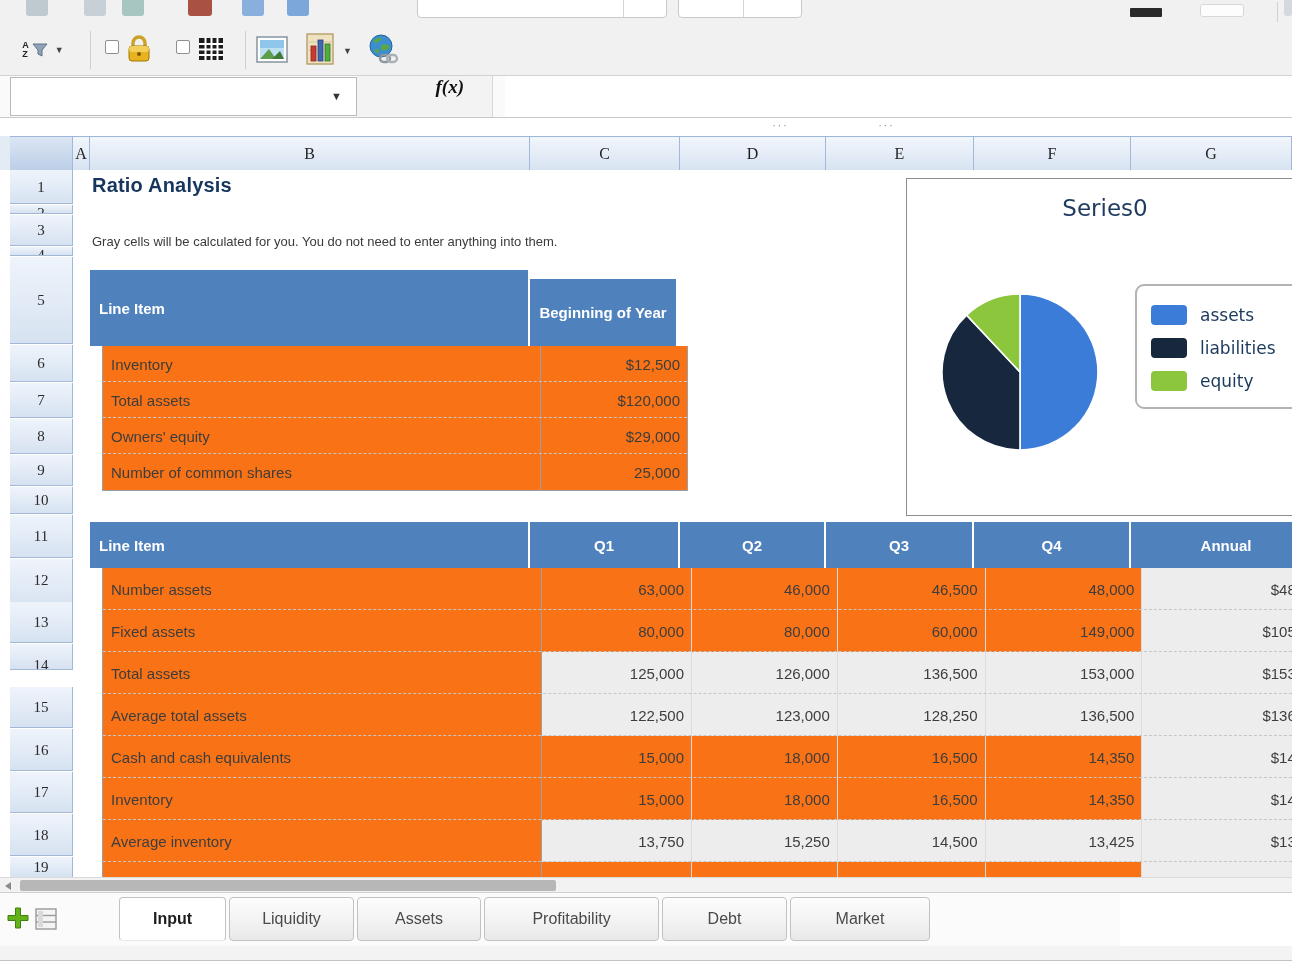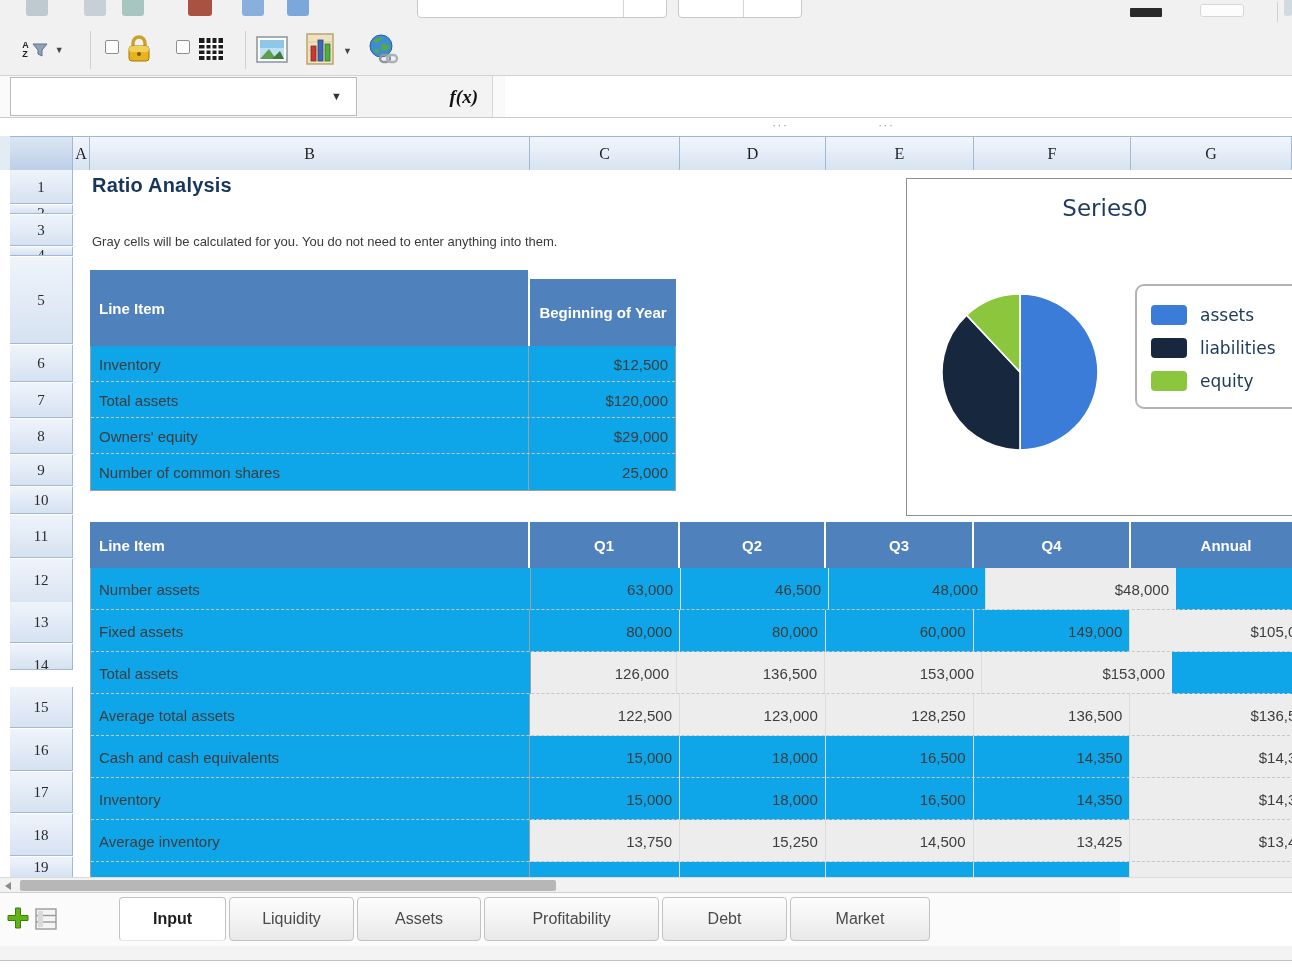--- a/index.html
+++ b/index.html
@@ -19,21 +19,21 @@
   .cb { position:absolute; width:14px; height:14px; background:#fff; border:1px solid #8f8f8f; border-radius:2px; }
   .caret { font-size:9px; color:#444; line-height:1; }
   .azcol { font-size:9px; font-weight:bold; color:#222; line-height:9px; letter-spacing:0; }
 
   
   #formula-row { left:0; top:76px; width:1292px; height:42px; background:#fafafa; border-bottom:1px solid #c9c9c9; }
   #name-box { position:absolute; left:10px; top:1px; width:347px; height:39px; background:#fff;
     border:1px solid #b9b9b9; display:flex; align-items:center; }
   #name-box .caret { position:absolute; right:14px; font-size:11px; color:#333; }
   #fx-panel { position:absolute; left:357px; top:0; width:136px; height:41px; background:#f3f3f3;
-    border-right:1px solid #d7d7d7; display:flex; align-items:center; justify-content:flex-end; padding-right:14px; }
+    border-right:1px solid #d7d7d7; display:flex; align-items:flex-start; justify-content:flex-end; padding-right:28px; }
   #fx-panel span { font-family:"Liberation Serif", serif; font-style:italic; font-weight:600; font-size:19px; color:#111; }
   #formula-input { position:absolute; left:505px; top:0; width:787px; height:41px; background:#fff; font-size:14px; padding:10px; }
 
   
   #pane-strip { left:0; top:118px; width:1292px; height:18px; background:#fff; }
   .pane-handle { position:absolute; top:2px; color:#a3a3a3; font-size:13px; letter-spacing:1px; line-height:10px; }
 
   
   #col-headers { left:0; top:136px; width:1292px; height:34px; border-top:1px solid #9db7d8; }
   .colhead, #corner-cell { position:absolute; top:0; height:34px;
@@ -54,21 +54,21 @@
   #sheet-title { position:absolute; left:19px; top:4px; font-size:20px; font-weight:800; color:#17365d; letter-spacing:.2px; }
   #sheet-note { position:absolute; left:19px; top:64px; font-size:13px; color:#3a3a3a; }
 
   .tbl { position:absolute; }
   .tbl-hdr { display:flex; }
   .tbl-hdr .hcell { background:#4f81bd; color:#fff; font-weight:bold; font-size:15px;
     display:flex; align-items:center; justify-content:center; text-align:center;
     border-right:2px solid #fff; padding:2px 6px; line-height:19px; }
   .tbl-hdr .hcell.first { justify-content:flex-start; padding-left:9px; }
   .tbl-hdr .hcell.last { border-right:none; }
-  .tbl-body { border:1px solid #9c9fa4; border-top:none; background:#0ea5e9; }
+  .tbl-body { border:1px solid #9c9fa4; border-top:none; background:#f97316;margin-left:12px; }
   .trow { display:flex; position:relative; }
   .trow .lcell { font-size:15px; color:#3d3d3d; display:flex; align-items:center; padding-left:8px;
     border-right:1px solid #9c9fa4; }
   .trow .vcell { font-size:15px; color:#3d3d3d; display:flex; align-items:center; justify-content:flex-end;
     padding-right:7px; border-right:1px solid #dcdcdc; }
   .trow .vcell.last { border-right:none; }
   .trow .dash { position:absolute; left:0; right:0; bottom:0; border-bottom:1px dashed #c6c6c6; }
   .gray { background:#ededed; }
 
   
@@ -281,36 +281,38 @@
             <div class="hcell" style="width: 150px;">Q1</div>
             <div class="hcell" style="width: 146px;">Q2</div>
             <div class="hcell" style="width: 148px;">Q3</div>
             <div class="hcell" style="width: 157px;">Q4</div>
             <div class="hcell last" style="width: 190px;">Annual</div>
           </div>
           <div class="tbl-body" style="width: 1231px;">
             <div class="trow" style="height: 42px;">
               <div class="lcell" style="width: 440px;">Number assets</div>
               <div class="vcell" style="width: 150px;">63,000</div>
+              <div class="vcell" style="width: 146px;">46,000</div>
               <div class="vcell" style="width: 148px;">46,500</div>
               <div class="vcell" style="width: 157px;">48,000</div>
               <div class="vcell last gray" style="width: 190px;">$48,000</div>
               <div class="dash"></div>
             </div>
             <div class="trow" style="height: 42px;">
               <div class="lcell" style="width: 440px;">Fixed assets</div>
               <div class="vcell" style="width: 150px;">80,000</div>
               <div class="vcell" style="width: 146px;">80,000</div>
               <div class="vcell" style="width: 148px;">60,000</div>
               <div class="vcell" style="width: 157px;">149,000</div>
               <div class="vcell last gray" style="width: 190px;">$105,000</div>
               <div class="dash"></div>
             </div>
             <div class="trow" style="height: 42px;">
               <div class="lcell" style="width: 440px;">Total assets</div>
+              <div class="vcell gray" style="width: 150px;">125,000</div>
               <div class="vcell gray" style="width: 146px;">126,000</div>
               <div class="vcell gray" style="width: 148px;">136,500</div>
               <div class="vcell gray" style="width: 157px;">153,000</div>
               <div class="vcell last gray" style="width: 190px;">$153,000</div>
               <div class="dash"></div>
             </div>
             <div class="trow" style="height: 42px;">
               <div class="lcell" style="width: 440px;">Average total assets</div>
               <div class="vcell gray" style="width: 150px;">122,500</div>
               <div class="vcell gray" style="width: 146px;">123,000</div>

